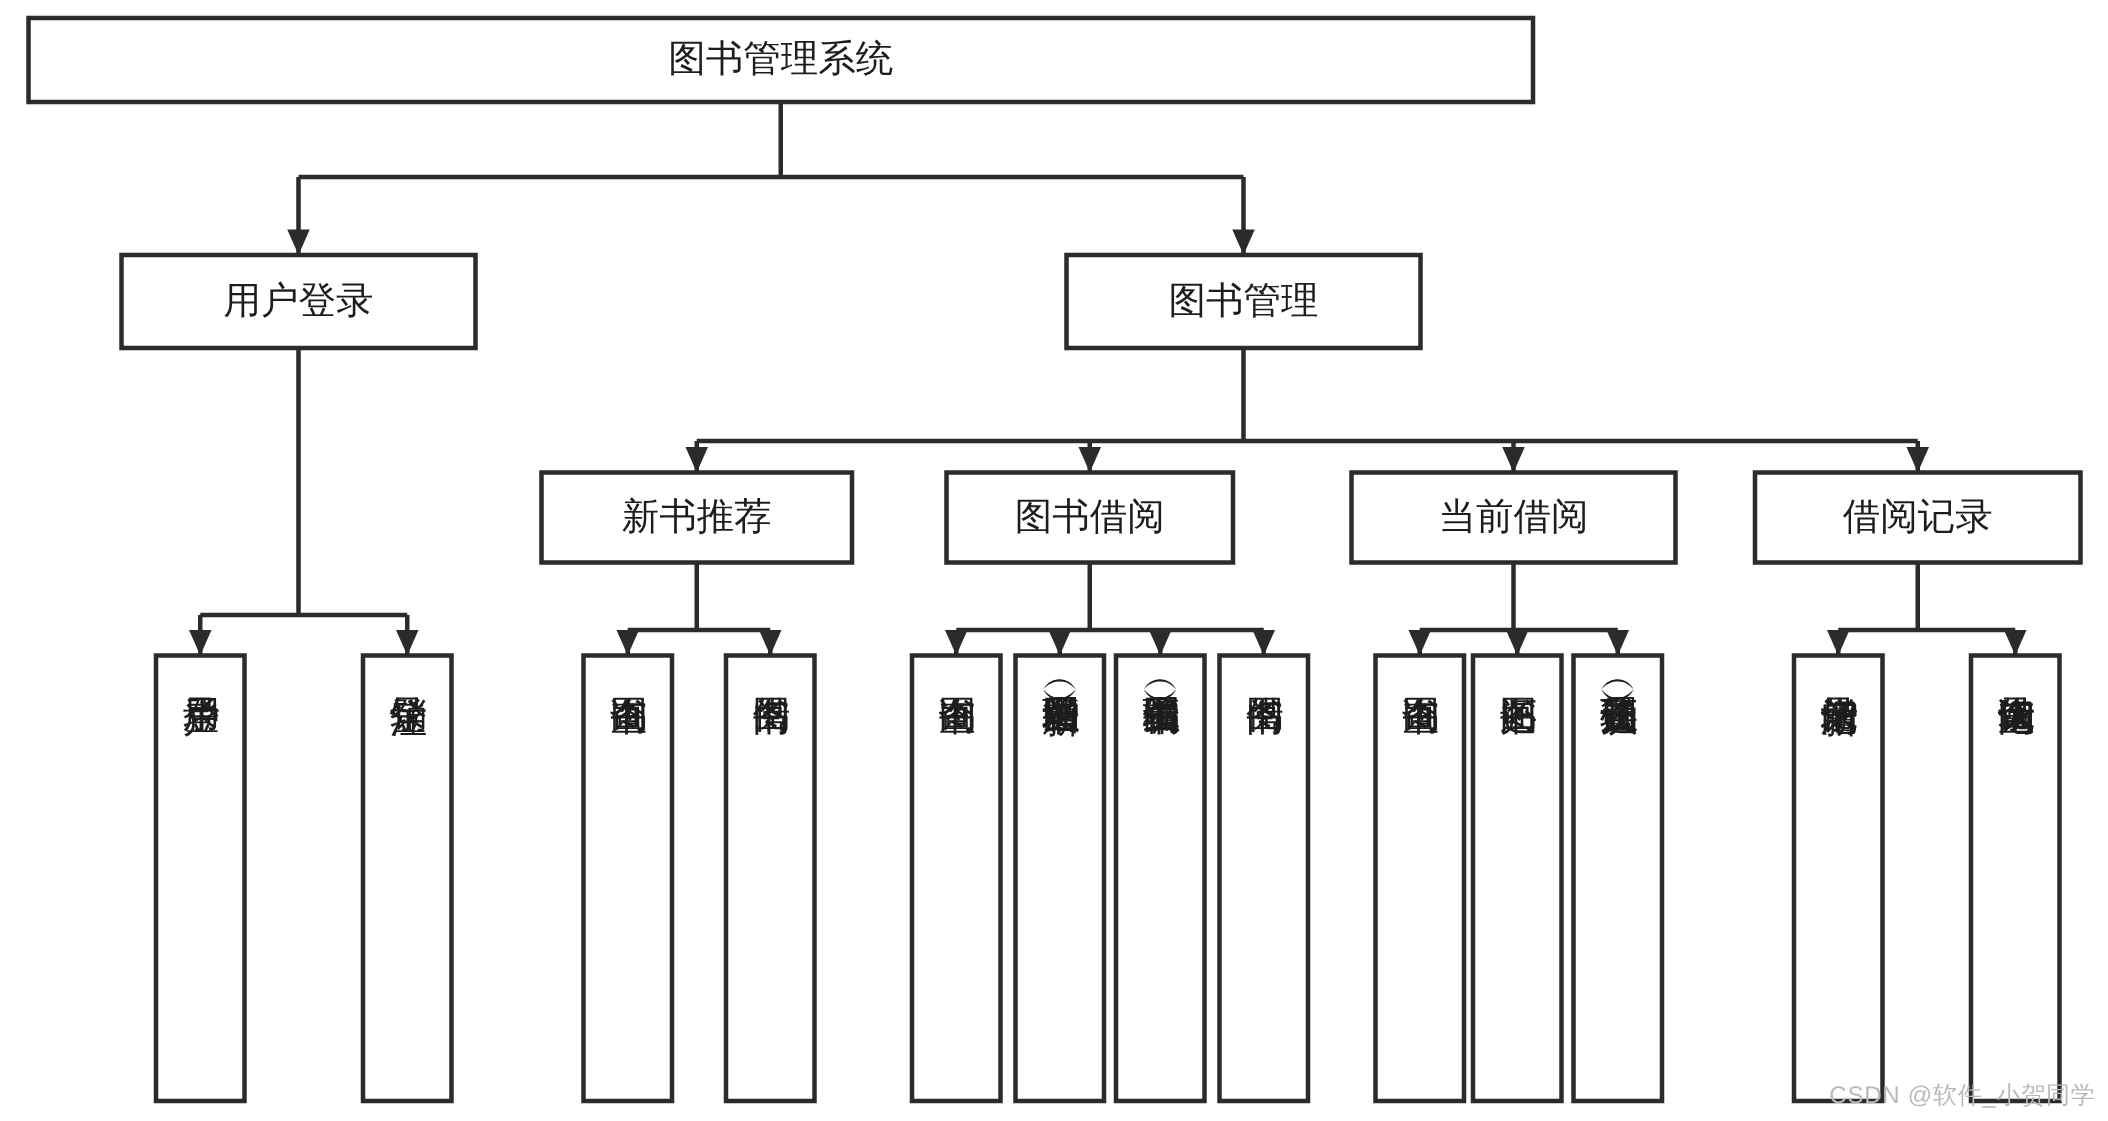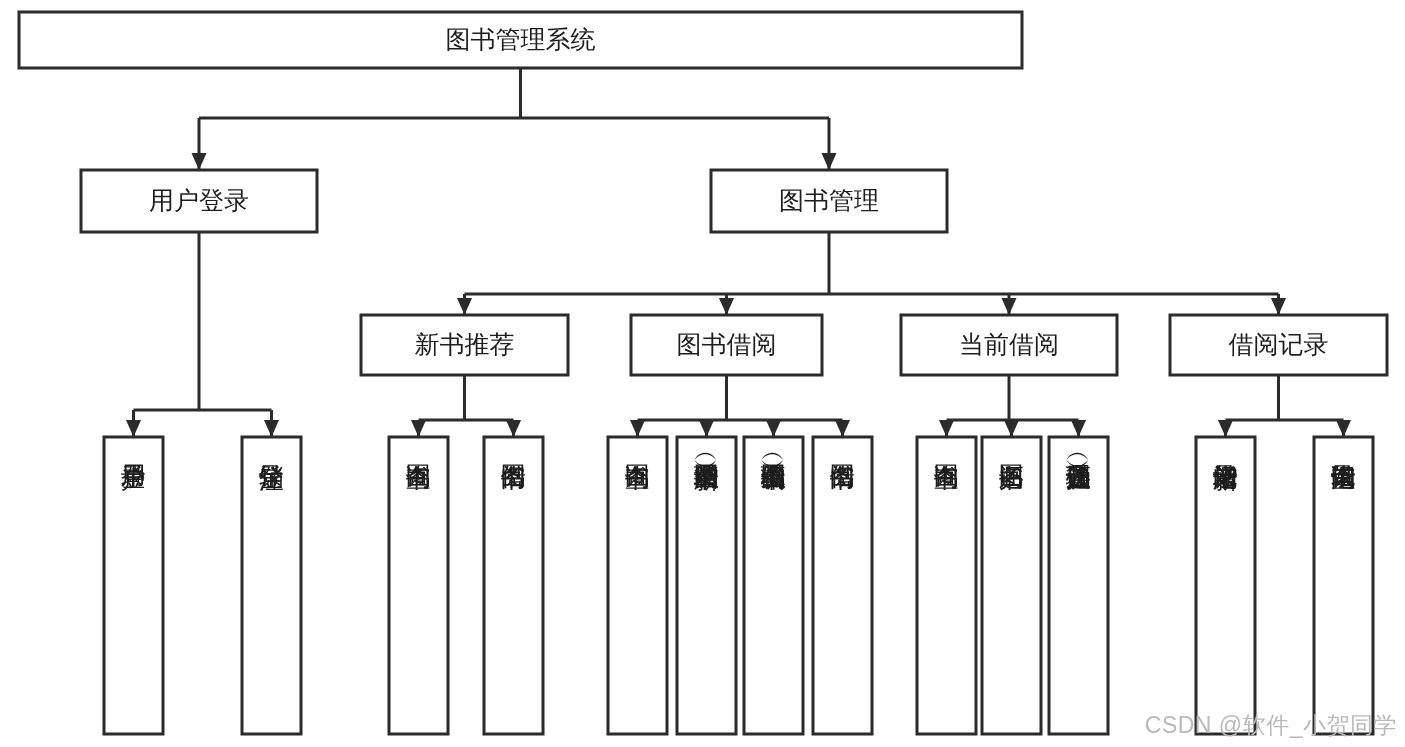--- a/index.html
+++ b/index.html
@@ -63,21 +63,21 @@
     display: flex;
     align-items: flex-start;
     justify-content: center;
     pointer-events: none;
   }
   .watermark {
     position: absolute;
     right: 8px;
     bottom: 6px;
     font-family: "Liberation Sans", "DejaVu Sans", sans-serif;
-    font-size: 23px;
+    font-size: 16px;
     color: #b9b9b9;
     letter-spacing: 0.5px;
     white-space: nowrap;
   }
 </style>
 </head>
 <body>
 
 <div id="diagram-root">
   <svg class="flow" viewBox="0 0 1405 747" xmlns="http://www.w3.org/2000/svg">

